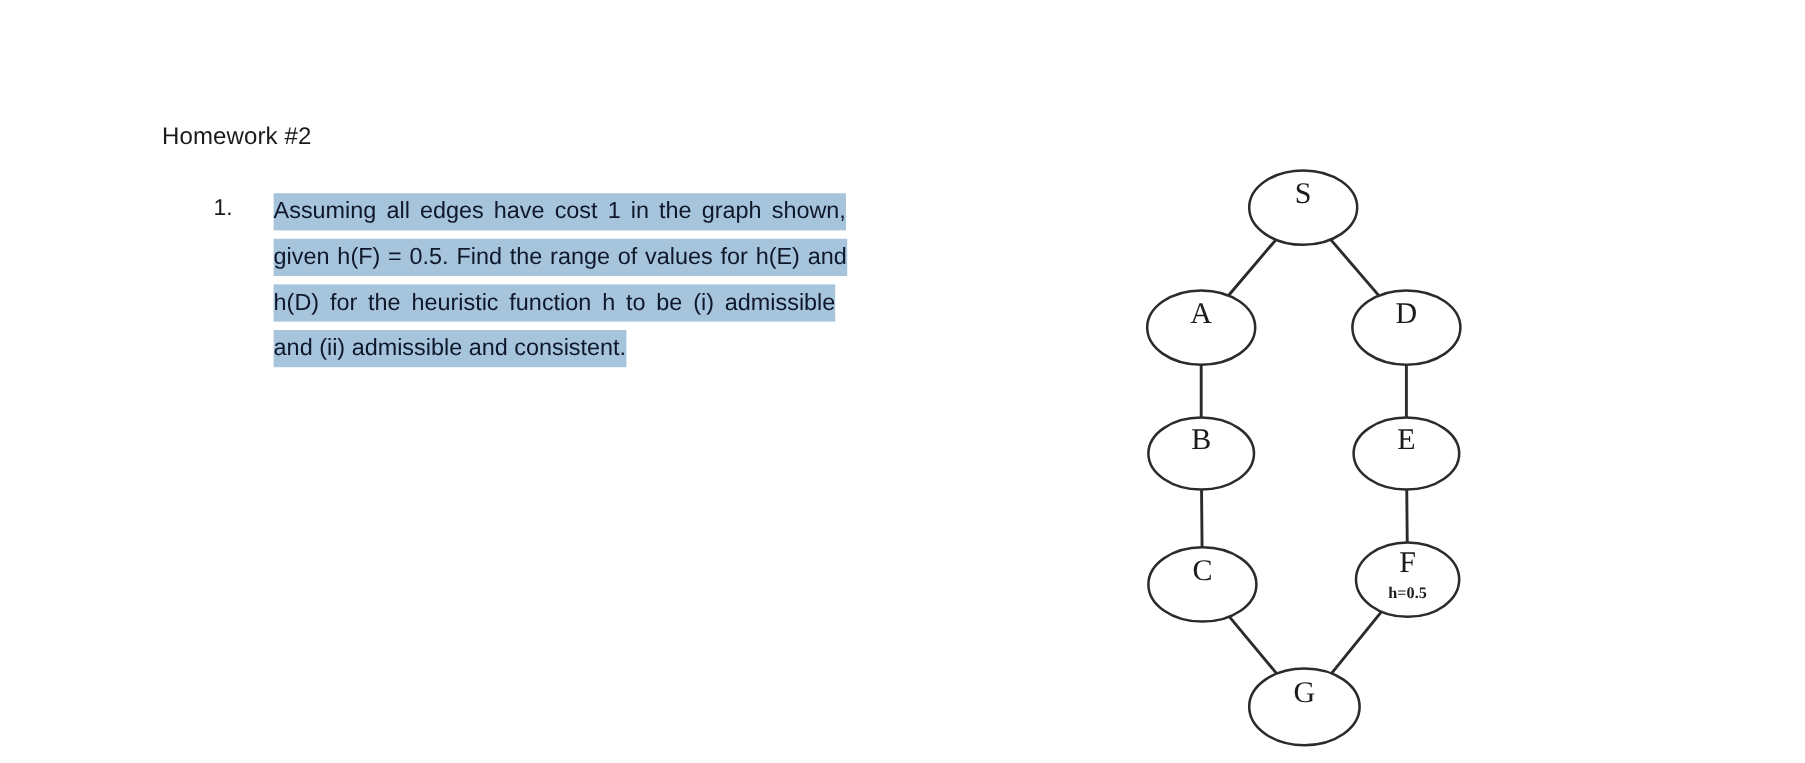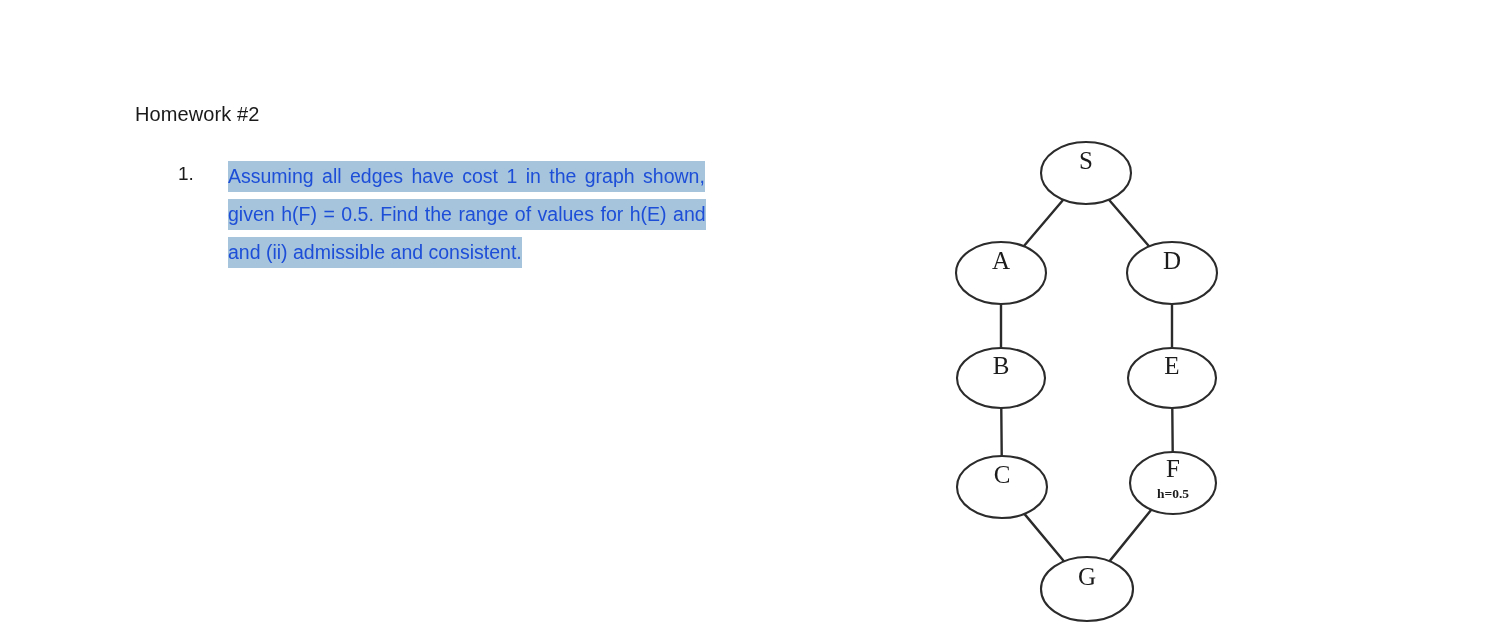--- a/index.html
+++ b/index.html
@@ -49,21 +49,21 @@
     position: absolute;
     left: 50px;
     top: 0px;
     width: 625px;
   }
   .qline {
     display: block;
     height: 38px;
     line-height: 32px;
     font-size: 19.5px;
-    color: #1d4ed8;
+    color: #0f172a;
     white-space: nowrap;
   }
   .qline > span.hl {
     background: #a6c4dc;
     padding: 4px 0 5px 0;
     box-decoration-break: clone;
     -webkit-box-decoration-break: clone;
   }
   
   .qline.j1 > span.hl { word-spacing: 3.0px; }
@@ -110,20 +110,21 @@
 
 <div id="page">
 
   <div class="doc-title">Homework #2</div>
 
   <div class="qitem">
     <div class="qnum">1.</div>
     <div class="qlines">
       <div class="qline j1"><span class="hl">Assuming all edges have cost 1 in the graph shown,</span></div>
       <div class="qline j2"><span class="hl">given h(F) = 0.5. Find the range of values for h(E) and</span></div>
+      <div class="qline j3"><span class="hl">h(D) for the heuristic function h to be (i) admissible</span></div>
       <div class="qline j4"><span class="hl">and (ii) admissible and consistent.</span></div>
     </div>
   </div>
 
   <div id="figure">
     <svg width="320" height="500" viewBox="0 0 320 500">
       <g id="edge-layer">
           <line x1="133.26" y1="71.75" x2="93.74" y2="118.25" class="edge-line"></line>
           <line x1="178.94" y1="71.67" x2="219.06" y2="118.33" class="edge-line"></line>
           <line x1="71.00" y1="176.00" x2="71.00" y2="220.00" class="edge-line"></line>

